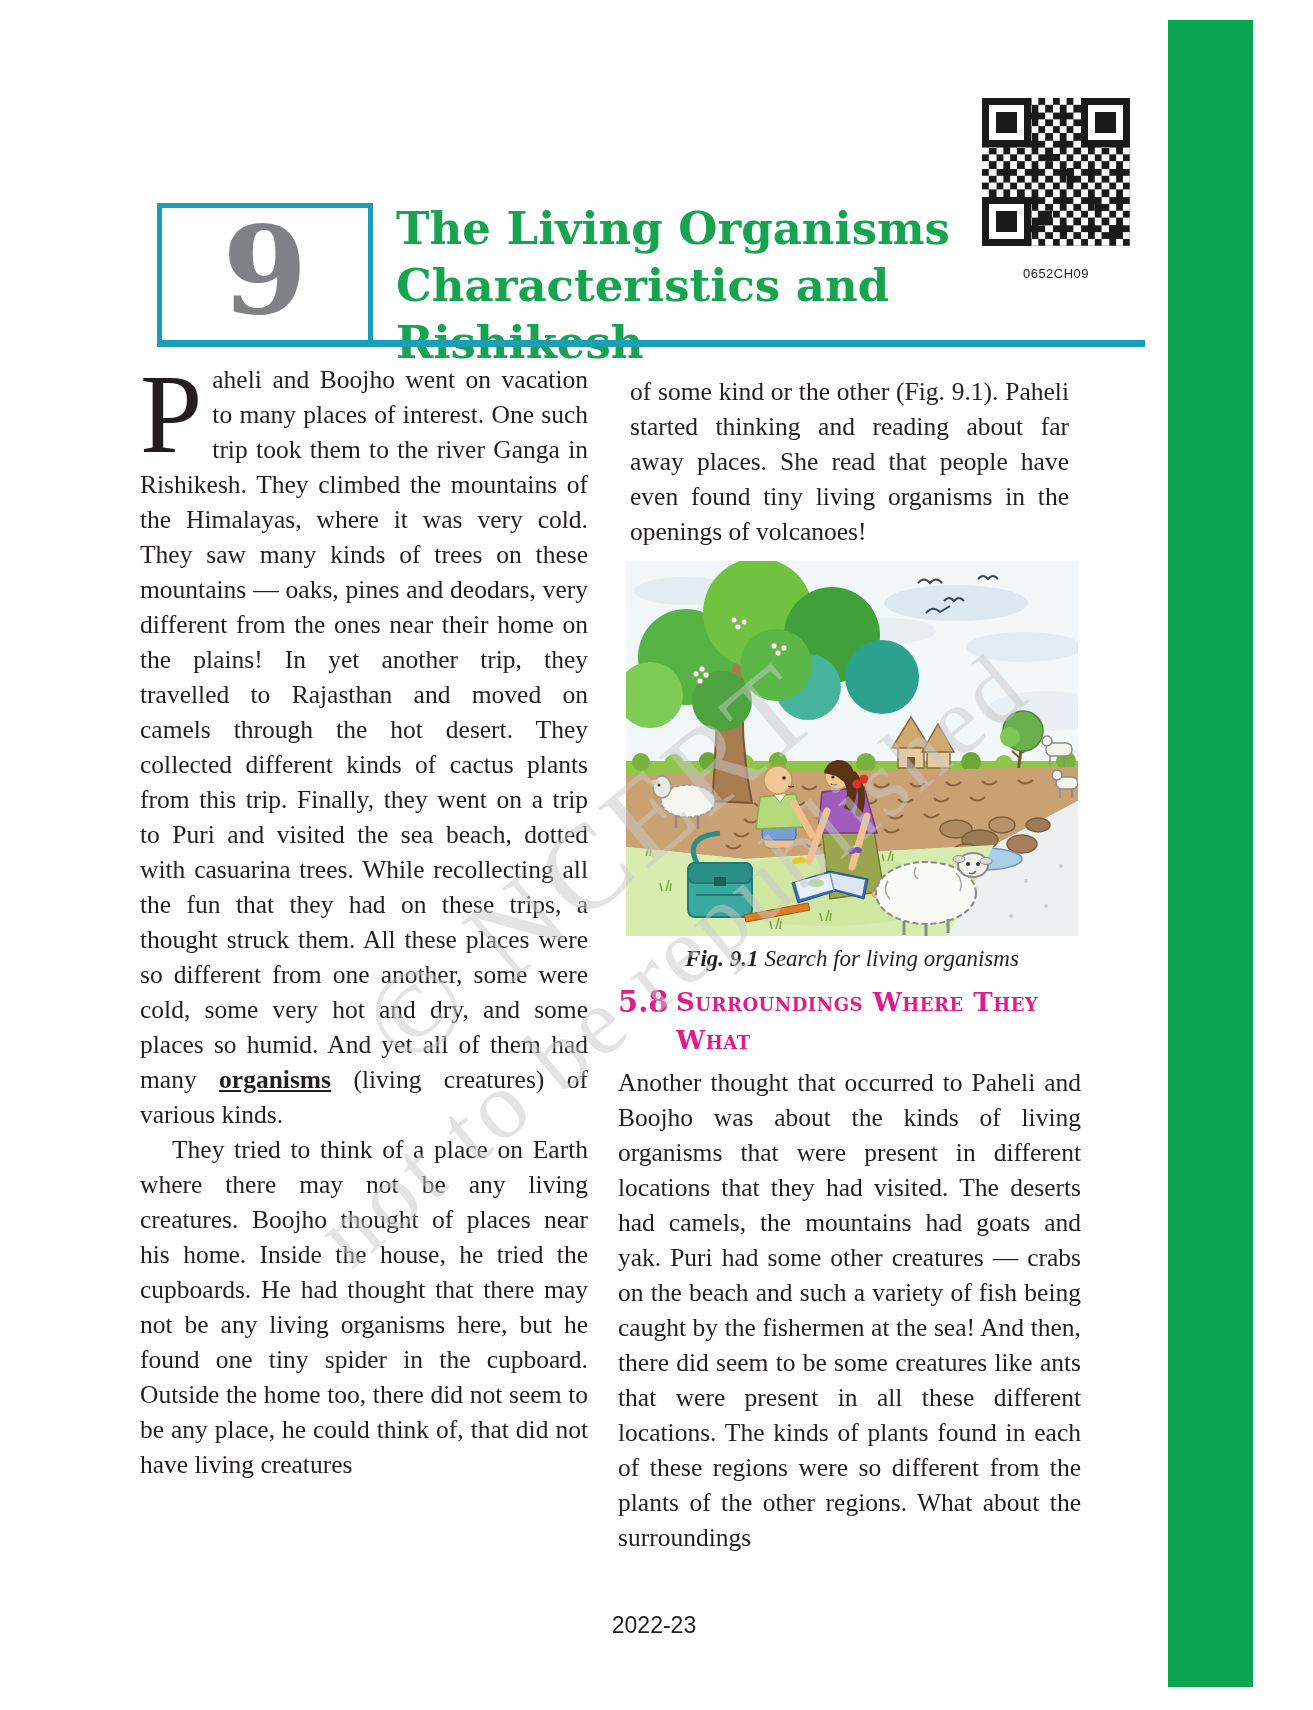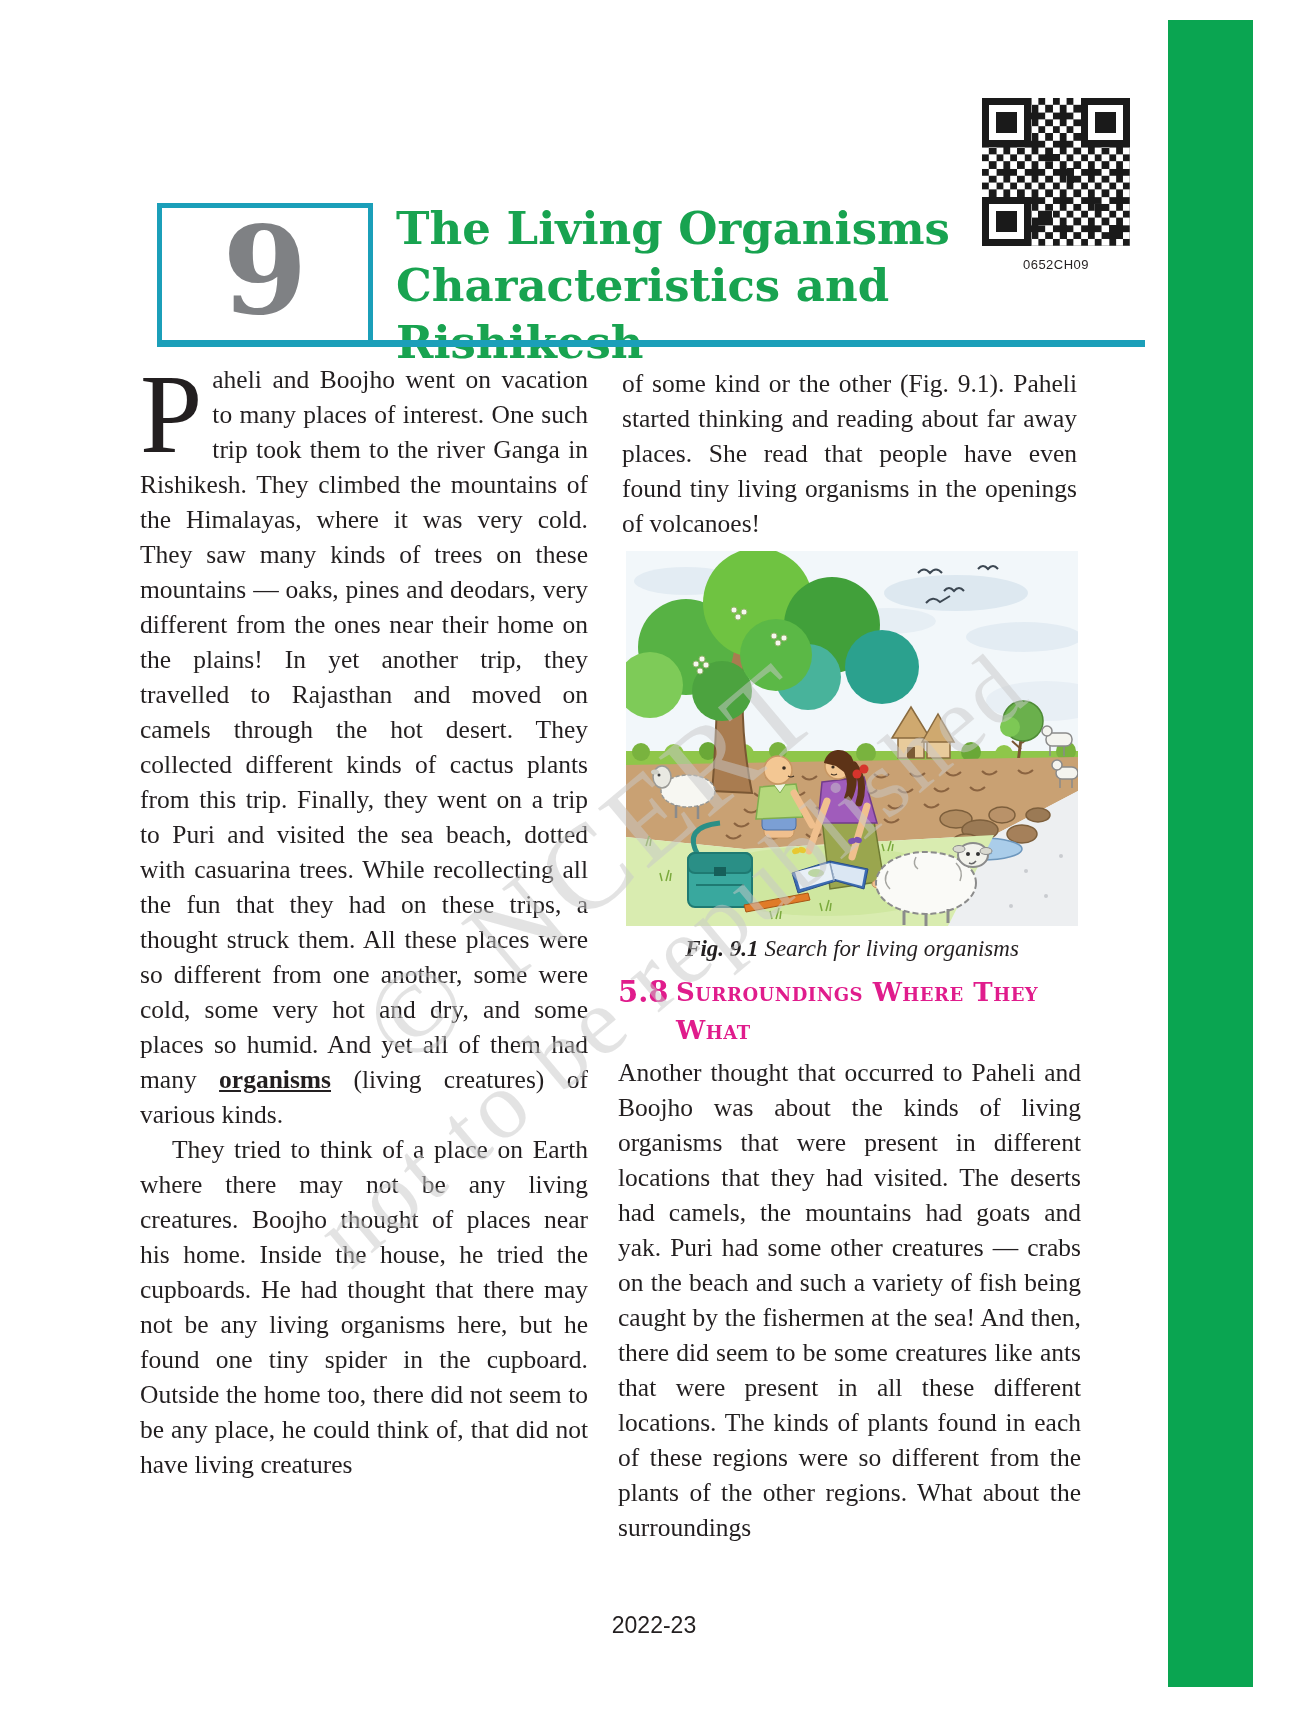--- a/index.html
+++ b/index.html
@@ -13,21 +13,21 @@
   
   .green-bar {
     position:absolute; left:1168px; top:20px; width:85px; height:1667px;
     background:#0aa551;
   }
 
   
   .qr-wrap { position:absolute; left:982px; top:98px; width:148px; text-align:center; }
   .qr-label {
     font-family:"Liberation Sans", sans-serif;
-    font-size:13px; letter-spacing:.5px; color:#231f20; margin-top:7px;
+    font-size:13px; letter-spacing:.5px; color:#231f20; margin-top:16px;
   }
 
   
   .chapter-box {
     position:absolute; left:157px; top:203px; width:206px; height:132px;
     border:5px solid #1b9fb9; background:#fff;
     display:flex; align-items:center; justify-content:center;
   }
   .chapter-num {
     font-family:"DejaVu Serif", serif;
@@ -154,21 +154,21 @@
   <div class="teal-rule"></div>
 
   <div class="col col-left">
     <p style="margin:0;">
       <span class="dropcap">P</span><span>aheli and Boojho went on vacation to many places of interest. One such trip took them to the river Ganga in Rishikesh. They climbed the mountains of the Himalayas, where it was very cold. They saw many kinds of trees on these mountains — oaks, pines and deodars, very different from the ones near their home on the plains! In yet another trip, they travelled to Rajasthan and moved on camels through the hot desert. They collected different kinds of cactus plants from this trip. Finally, they went on a trip to Puri and visited the sea beach, dotted with casuarina trees. While recollecting all the fun that they had on these trips, a thought struck them. All these places were so different from one another, some were cold, some very hot and dry, and some places so humid. And yet all of them had many </span><b class="kw">organisms</b><span> (living creatures) of various kinds.</span>
     </p>
     <p class="para2" style="margin:0;">They tried to think of a place on Earth where there may not be any living creatures. Boojho thought of places near his home. Inside the house, he tried the cupboards. He had thought that there may not be any living organisms here, but he found one tiny spider in the cupboard. Outside the home too, there did not seem to be any place, he could think of, that did not have living creatures</p>
   </div>
 
   <div class="col col-right">
-    <p style="margin:4px;">of some kind or the other (Fig. 9.1). Paheli started thinking and reading about far away places. She read that people have even found tiny living organisms in the openings of volcanoes!</p>
+    <p style="margin:12px;">of some kind or the other (Fig. 9.1). Paheli started thinking and reading about far away places. She read that people have even found tiny living organisms in the openings of volcanoes!</p>
 
     <div class="figure">
       <svg width="452" height="375" viewBox="0 0 452 375">
 
         <rect x="0" y="0" width="452" height="375" fill="#f2f7fa"></rect>
         <ellipse cx="330" cy="42" rx="72" ry="18" fill="#dde8f0"></ellipse>
         <ellipse cx="398" cy="86" rx="58" ry="15" fill="#e3ecf3"></ellipse>
         <ellipse cx="262" cy="70" rx="48" ry="13" fill="#e6eef4"></ellipse>
         <ellipse cx="60" cy="30" rx="52" ry="14" fill="#e3ecf3"></ellipse>
         <ellipse cx="420" cy="150" rx="60" ry="20" fill="#e8eff5"></ellipse>

